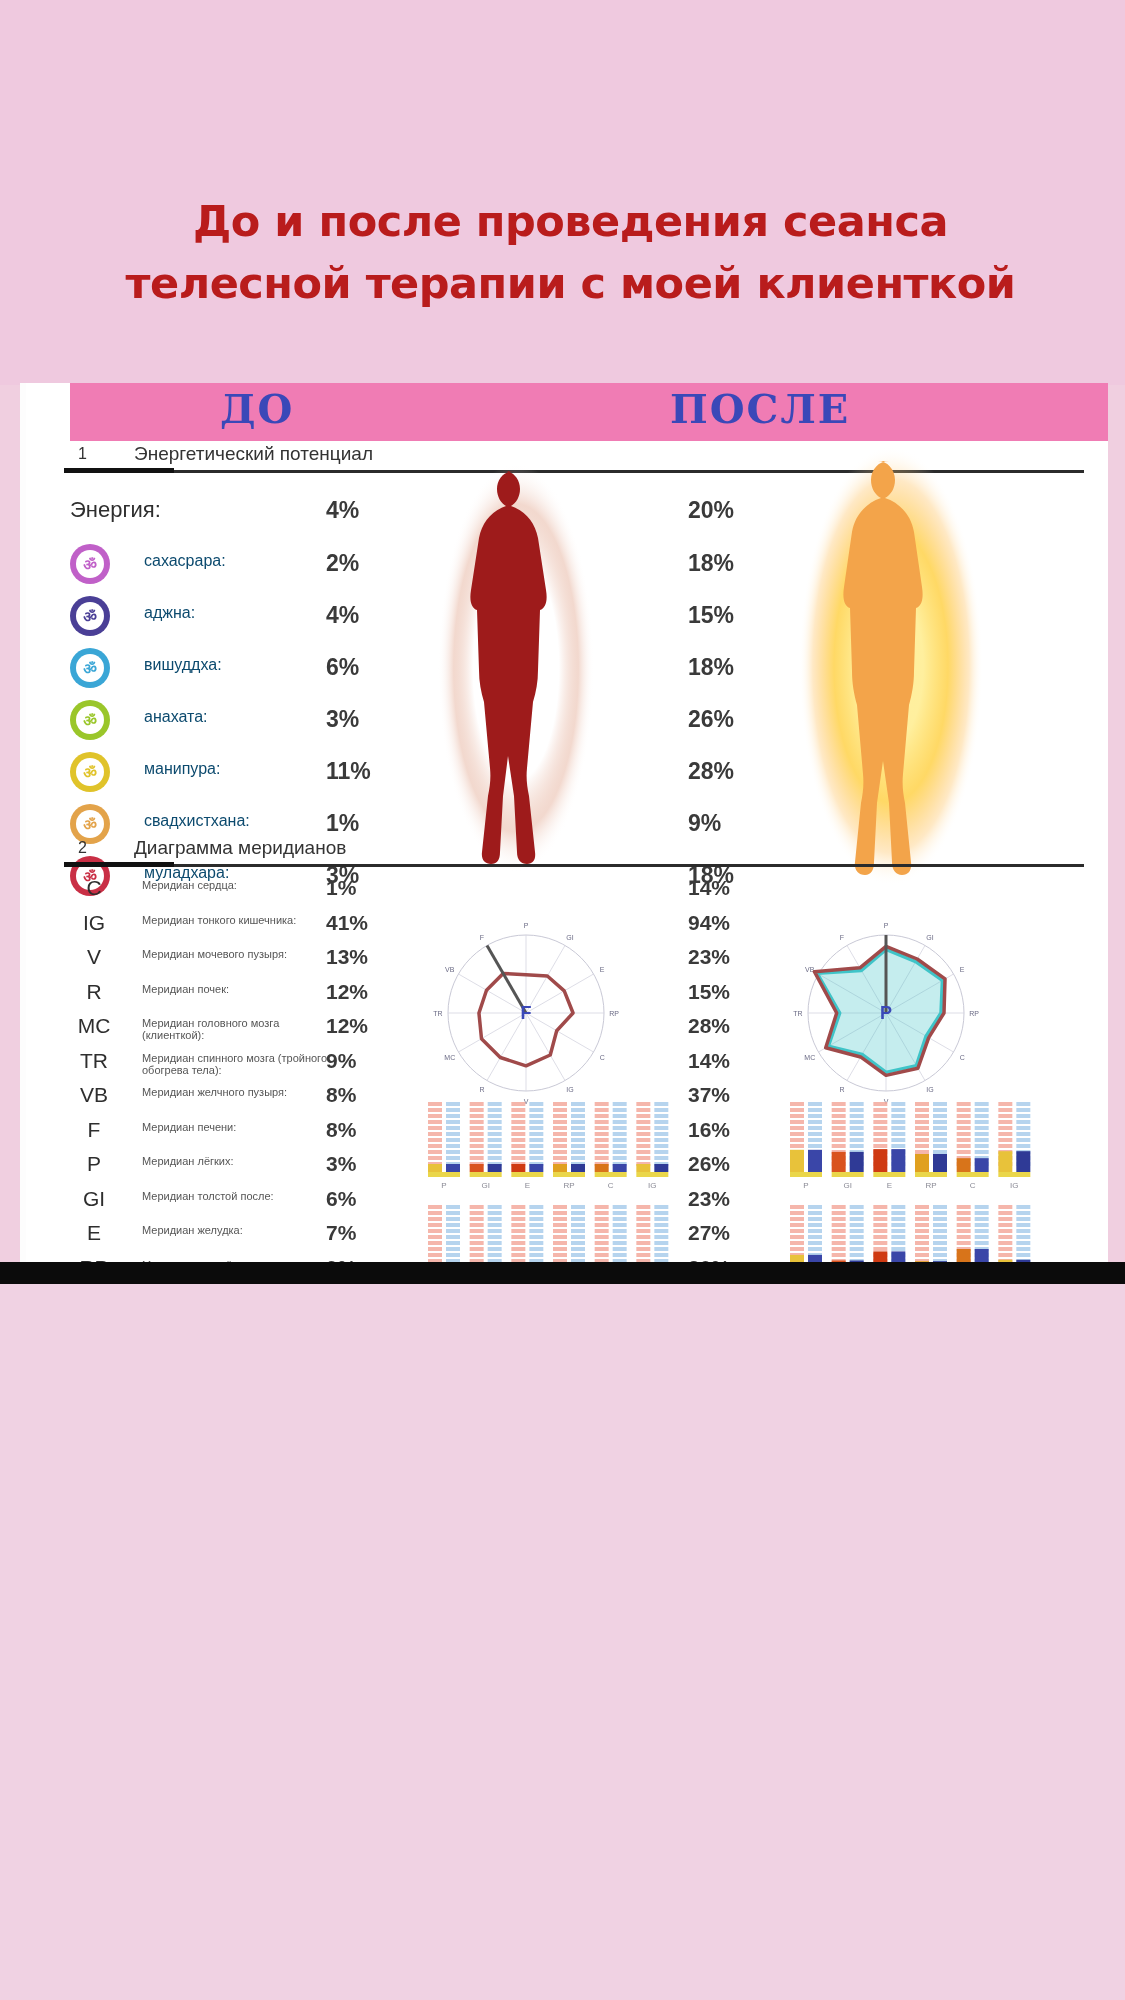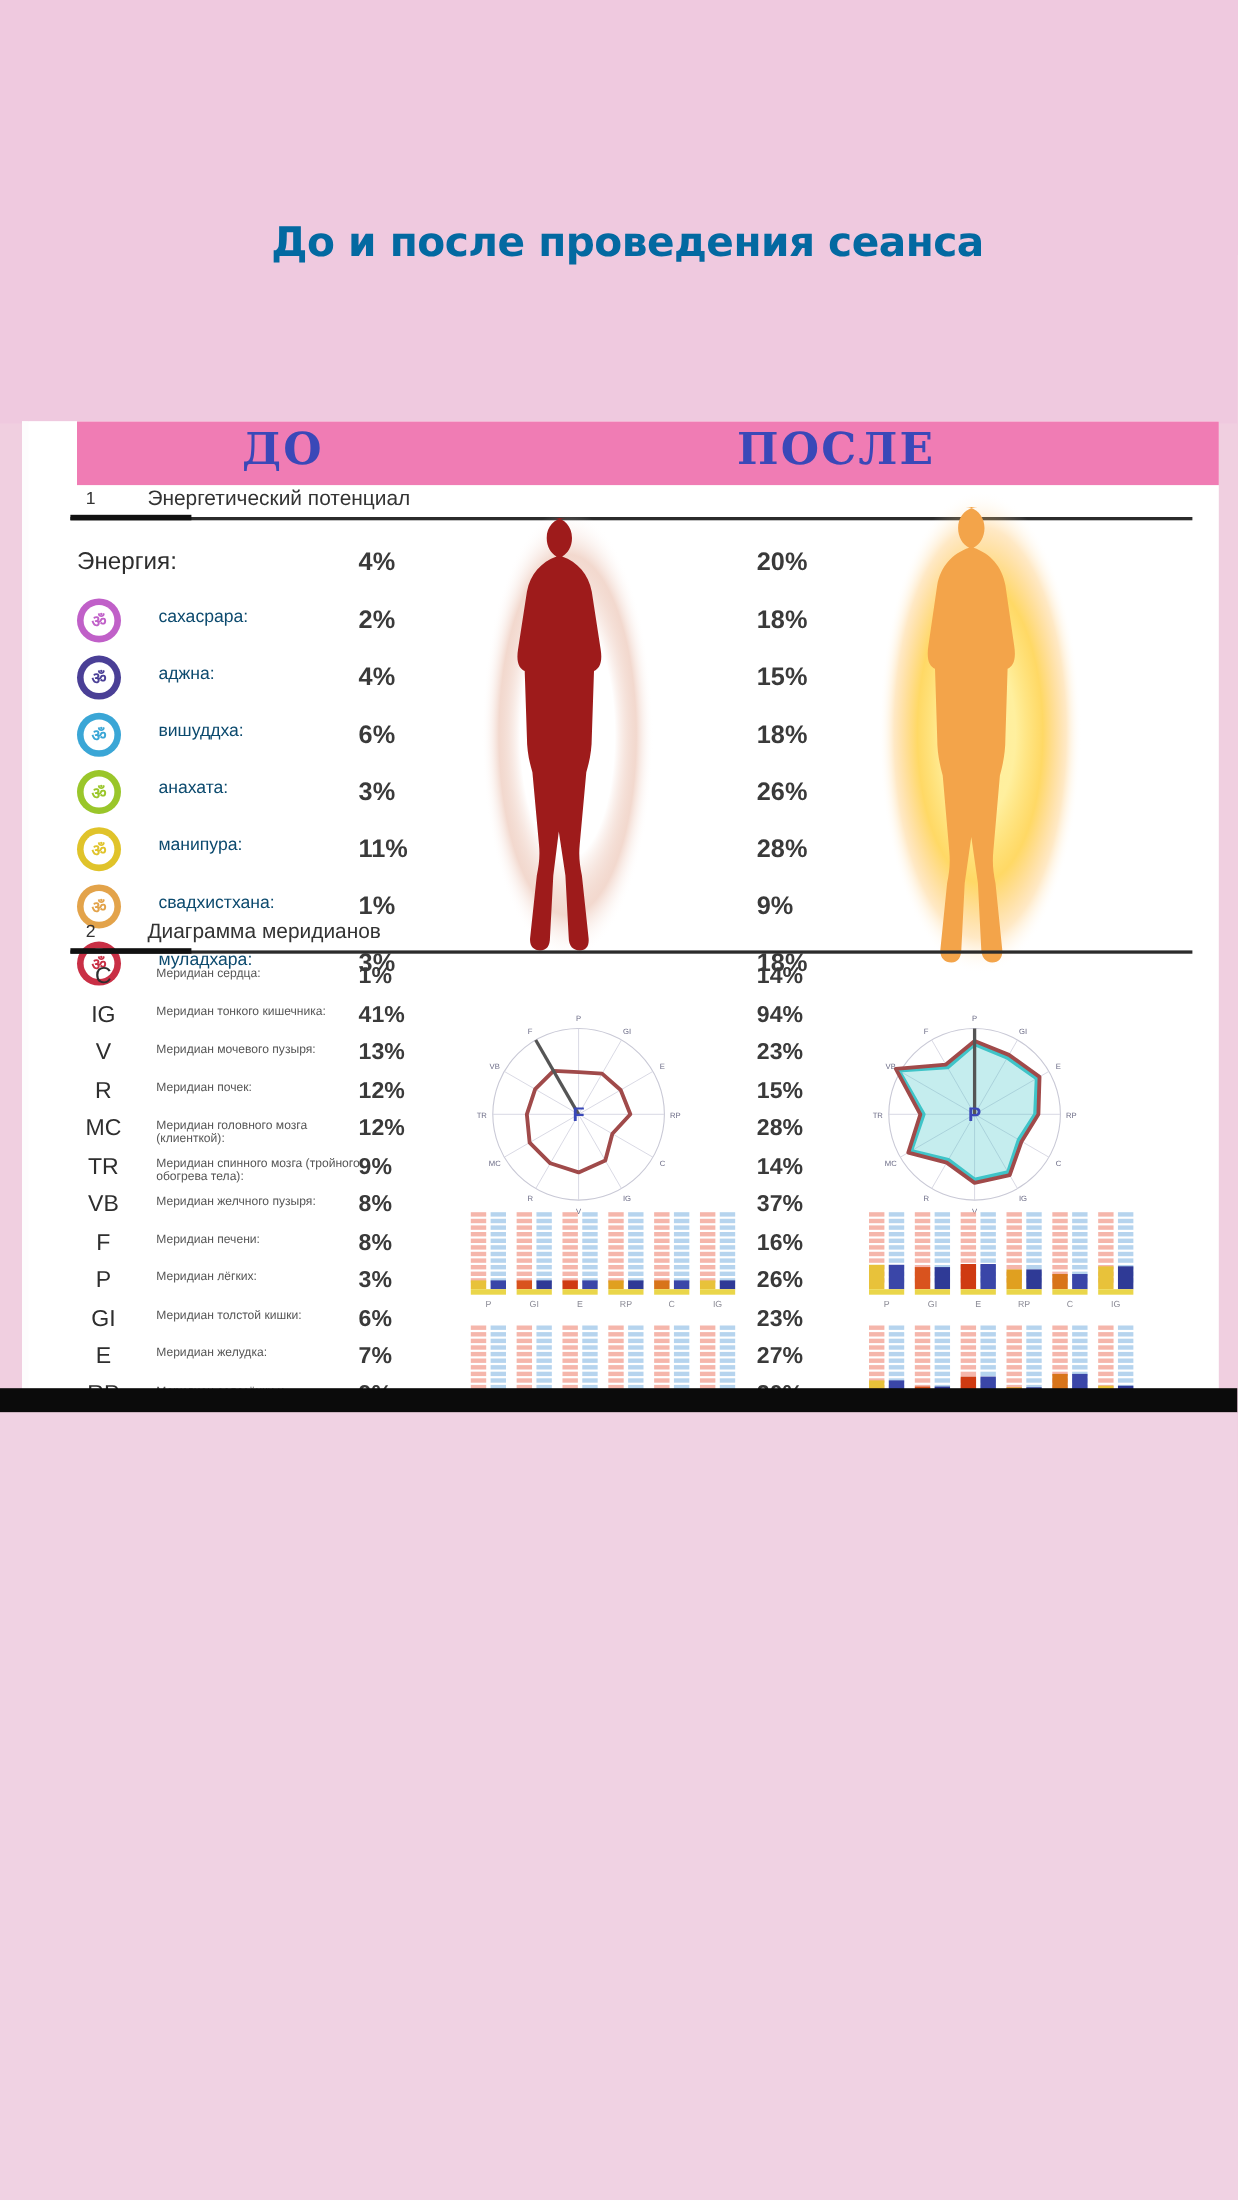--- a/index.html
+++ b/index.html
@@ -15,23 +15,23 @@
     position: absolute; left: 0; top: 0; width: 1125px; height: 385px;
     background: #efc9df;
   }
   .title-block {
     position: absolute; left: 0; top: 190px; width: 1125px;
     text-align: center;
   }
   .title-line {
     font-family: "DejaVu Sans", sans-serif;
     font-weight: 700;
-    font-size: 37px;
+    font-size: 43px;
     line-height: 62px;
-    color: #0369a1;
+    color: #b91c1c;
     letter-spacing: -0.5px;
     margin-left: 16px;
   }
 
   .report {
     position: absolute; left: 20px; top: 383px;
     width: 1088px; height: 884px;
     background: #ffffff;
     border-left: 6px solid #fdfdfd;
     overflow: hidden;
@@ -146,20 +146,21 @@
 </style>
 </head>
 <body>
 
 <div class="page">
 
   <div class="top-band"></div>
 
   <div class="title-block">
     <div class="title-line">До и после проведения сеанса</div>
+    <div class="title-line">телесной терапии с моей клиенткой</div>
   </div>
 
   <div class="report">
 
     <div class="white-gutter"></div>
     <div class="hdr-bar">
       <span class="hdr-label hdr-before">ДО</span>
       <span class="hdr-label hdr-after">ПОСЛЕ</span>
     </div>
 
@@ -329,21 +330,21 @@
           <span class="mer-val-a">16%</span>
         </div>
         <div class="row" style="top: 781px;">
           <span class="mer-code">P</span>
           <span class="mer-lbl">Меридиан лёгких:</span>
           <span class="mer-val-b">3%</span>
           <span class="mer-val-a">26%</span>
         </div>
         <div class="row" style="top: 815.5px;">
           <span class="mer-code">GI</span>
-          <span class="mer-lbl">Меридиан толстой кишки:</span>
+          <span class="mer-lbl">Меридиан толстой после:</span>
           <span class="mer-val-b">6%</span>
           <span class="mer-val-a">23%</span>
         </div>
         <div class="row" style="top: 850px;">
           <span class="mer-code">E</span>
           <span class="mer-lbl">Меридиан желудка:</span>
           <span class="mer-val-b">7%</span>
           <span class="mer-val-a">27%</span>
         </div>
         <div class="row" style="top: 884.5px;">

